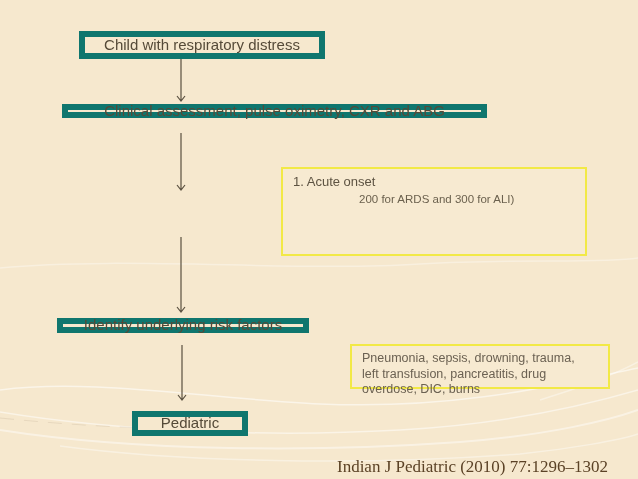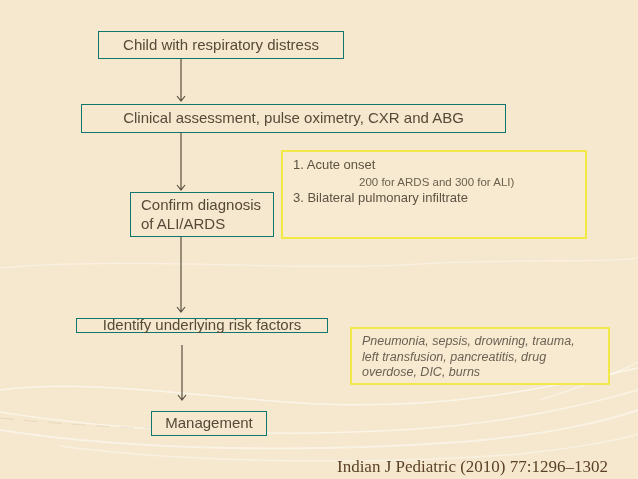--- a/index.html
+++ b/index.html
@@ -12,36 +12,36 @@
     overflow: hidden;
   }
   .waves {
     position: absolute;
     left: 0; top: 0;
     width: 638px; height: 479px;
     pointer-events: none;
   }
   .flowbox {
     position: absolute;
-    border: 1px solid #0f766e;
+    border: 6px solid #0f766e;
     color: #554a38;
     font-size: 15px;
     line-height: 1.25;
     background: #f6e8ce;
     box-sizing: border-box;
-    margin-left: 19px;
   }
   .center { display: flex; align-items: center; justify-content: center; text-align: center; }
   .note {
     position: absolute;
     border: 2px solid #f2e946;
     color: #5d5342;
     background: #f7ead1;
     box-sizing: border-box;
     padding: 5px 10px;
+    margin-top: 17px;
   }
   .note .ln { white-space: pre; }
   .small { font-size: 11.5px; color: #6b614e; }
   .indent { padding-left: 66px; }
   .arrows { position: absolute; left: 0; top: 0; }
   .citation {
     position: absolute;
     right: 30px;
     top: 457px;
     font-family: "Liberation Serif", serif;
@@ -70,44 +70,39 @@
       <path d="M181,133 L181,190 M177,185 L181,190 L185,185"></path>
       <path d="M181,237 L181,312 M177,307 L181,312 L185,307"></path>
       <path d="M182,345 L182,400 M178,395 L182,400 L186,395"></path>
     </g>
   </svg>
 
   <div class="flowbox center" style="left:79px; top:31px; width:246px; height:28px;">
     <span>Child with respiratory distress</span>
   </div>
 
-  <div class="flowbox center" style="left:62px; top:104px; width:425px; height:29px;align-items:center;">
+  <div class="flowbox center" style="left:62px; top:104px; width:425px; height:14px;align-items:center;">
     <span>Clinical assessment, pulse oximetry, CXR and ABG</span>
   </div>
 
-  <div class="flowbox" style="left:111px; top:192px; width:144px; height:45px; padding:3px 0 0 10px;">
-    <div>Confirm diagnosis</div>
-    <div>of ALI/ARDS</div>
-  </div>
 
   <div class="flowbox center" style="left:57px; top:318px; width:252px; height:15px;">
     <span>Identify underlying risk factors</span>
   </div>
 
   <div class="flowbox center" style="left:132px; top:411px; width:116px; height:25px;">
-    <span>Management</span>
+    <span>Pediatric</span>
   </div>
 
   <div class="note" style="left:281px; top:150px; width:306px; height:89px; font-size:13px; line-height:16.5px;">
     <div class="ln">1. Acute onset</div>
     <div class="ln small indent">200 for ARDS and 300 for ALI)</div>
-    <div class="ln">3. Bilateral pulmonary infiltrate</div>
   </div>
 
-  <div class="note" style="left:350px; top:327px; width:260px; height:58px; font-size:12.5px; line-height:15.5px; color:#6b6152;font-style:italic;">
+  <div class="note" style="left:350px; top:327px; width:260px; height:45px; font-size:12.5px; line-height:15.5px; color:#6b6152;">
     <div class="ln">Pneumonia, sepsis, drowning, trauma,</div>
     <div class="ln">left transfusion, pancreatitis, drug</div>
     <div class="ln">overdose, DIC, burns</div>
   </div>
 
   <div class="citation">Indian J Pediatric (2010) 77:1296–1302</div>
 
 </div>
 
 </body></html>

